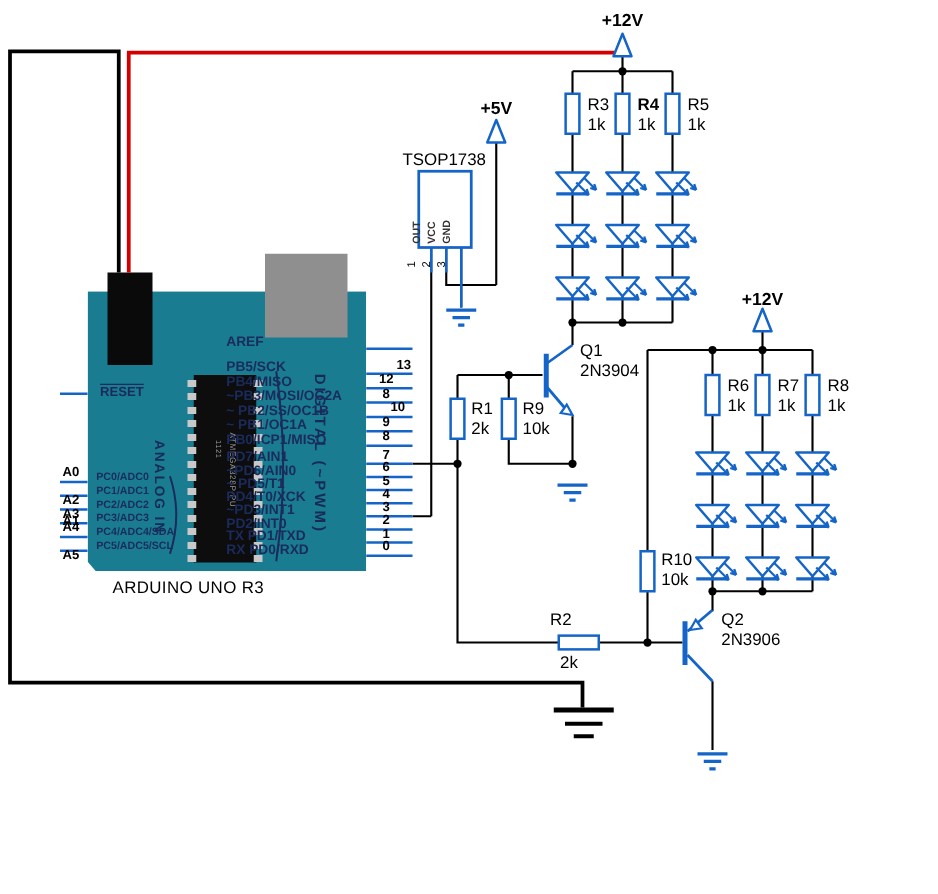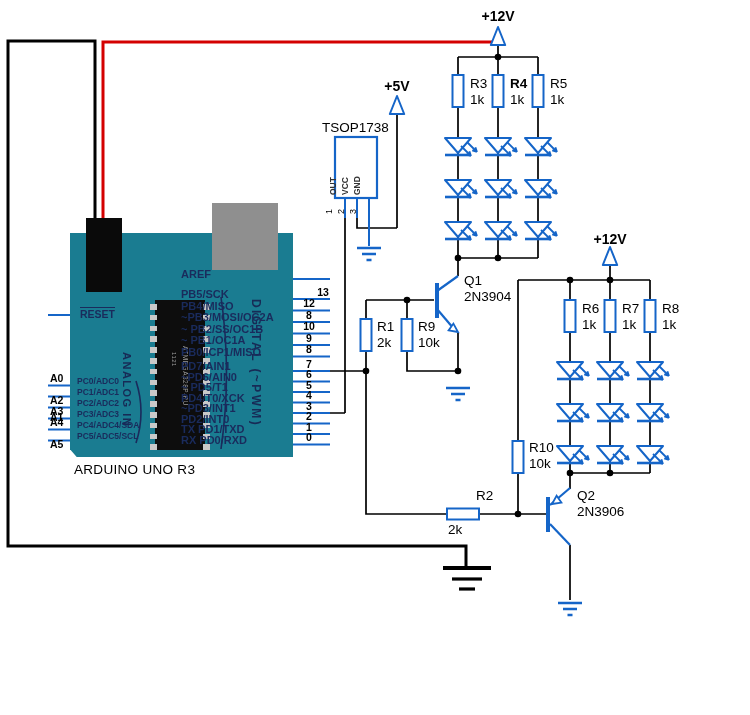--- a/index.html
+++ b/index.html
@@ -21,21 +21,21 @@
   .pinlbl-l{font-size:8.5px;font-weight:bold;color:#1a2b5c;line-height:10px;white-space:nowrap;}
   .num{font-size:10.5px;font-weight:bold;width:30px;text-align:center;line-height:11px;}
   .ext{font-size:10.5px;font-weight:bold;line-height:11px;}
   .vdown{position:absolute;z-index:4;transform:rotate(90deg);transform-origin:0 0;white-space:nowrap;}
   .vup{position:absolute;z-index:4;transform:rotate(-90deg);transform-origin:0 100%;
        white-space:nowrap;height:10px;line-height:10px;}
   .grp{font-weight:bold;color:#172b56;}
   .chiptxt{color:#9a9a9a;}
   #reset-lbl{font-size:10.5px;font-weight:bold;color:#1a2b5c;border-top:1.5px solid #1a2b5c;
              width:max-content;line-height:12px;}
-  #title{font-size:13.5px;letter-spacing:.3px;}
+  #title{font-size:13.5px;letter-spacing:.3px;margin-left:16px;}
 </style>
 </head>
 <body>
 
 <div id="stage">
 
   <div id="board" class="abs"></div>
   <div id="jack" class="abs"></div>
   <div id="usb" class="abs"></div>
   <div id="chip" class="abs"></div>
@@ -177,21 +177,21 @@
   <div class="txt lbl" style="left:622px;top:301px;">R7</div>
   <div class="txt lbl" style="left:622px;top:317px;">1k</div>
   <div class="txt lbl" style="left:662px;top:301px;">R8</div>
   <div class="txt lbl" style="left:662px;top:317px;">1k</div>
   <div class="txt lbl" style="left:377px;top:319px;">R1</div>
   <div class="txt lbl" style="left:377px;top:335px;">2k</div>
   <div class="txt lbl" style="left:418px;top:319px;">R9</div>
   <div class="txt lbl" style="left:418px;top:335px;">10k</div>
   <div class="txt lbl" style="left:529px;top:440px;">R10</div>
   <div class="txt lbl" style="left:529px;top:456px;">10k</div>
-  <div class="txt lbl" style="left:476px;top:488px;">R2</div>
+  <div class="txt lbl" style="left:440px;top:488px;">R2</div>
   <div class="txt lbl" style="left:448px;top:522px;">2k</div>
 
   <div class="txt lbl" style="left:464px;top:273px;">Q1</div>
   <div class="txt lbl" style="left:464px;top:289px;text-align:center;">2N3904</div>
   <div class="txt lbl" style="left:577px;top:488px;">Q2</div>
   <div class="txt lbl" style="left:577px;top:504px;">2N3906</div>
 
   <div class="txt" id="reset-lbl" style="left:80px;top:307px;">RESET</div>
   <div class="vdown grp" style="left:133px;top:352px;font-size:11px;letter-spacing:1.5px;">ANALOG IN</div>
   <div class="vdown grp" style="left:263px;top:299px;font-size:12px;letter-spacing:2.4px;">DIGITAL (~PWM)</div>
@@ -212,21 +212,21 @@
   <div class="txt pinlbl" style="left:181px;top:382px;">~ PD5/T1</div>
   <div class="txt pinlbl" style="left:181px;top:392.5px;">PD4/T0/XCK</div>
   <div class="txt pinlbl" style="left:181px;top:403px;">~PD3/INT1</div>
   <div class="txt pinlbl" style="left:181px;top:413.5px;">PD2/INT0</div>
   <div class="txt pinlbl" style="left:181px;top:424px;">TX PD1/TXD</div>
   <div class="txt pinlbl" style="left:181px;top:434.5px;">RX PD0/RXD</div>
 
   <div class="txt num" style="left:294px;top:286.5px;padding-left:14px;">13</div>
   <div class="txt num" style="left:294px;top:298px;">12</div>
   <div class="txt num" style="left:294px;top:309.5px;">8</div>
-  <div class="txt num" style="left:294px;top:321px;">10</div>
+  <div class="txt num" style="left:294px;top:321px;text-align:right;">10</div>
   <div class="txt num" style="left:294px;top:332.5px;">9</div>
   <div class="txt num" style="left:294px;top:344px;">8</div>
   <div class="txt num" style="left:294px;top:358.5px;">7</div>
   <div class="txt num" style="left:294px;top:369px;">6</div>
   <div class="txt num" style="left:294px;top:379.5px;">5</div>
   <div class="txt num" style="left:294px;top:390px;">4</div>
   <div class="txt num" style="left:294px;top:400.5px;">3</div>
   <div class="txt num" style="left:294px;top:411px;">2</div>
   <div class="txt num" style="left:294px;top:421.5px;">1</div>
   <div class="txt num" style="left:294px;top:432px;">0</div>

